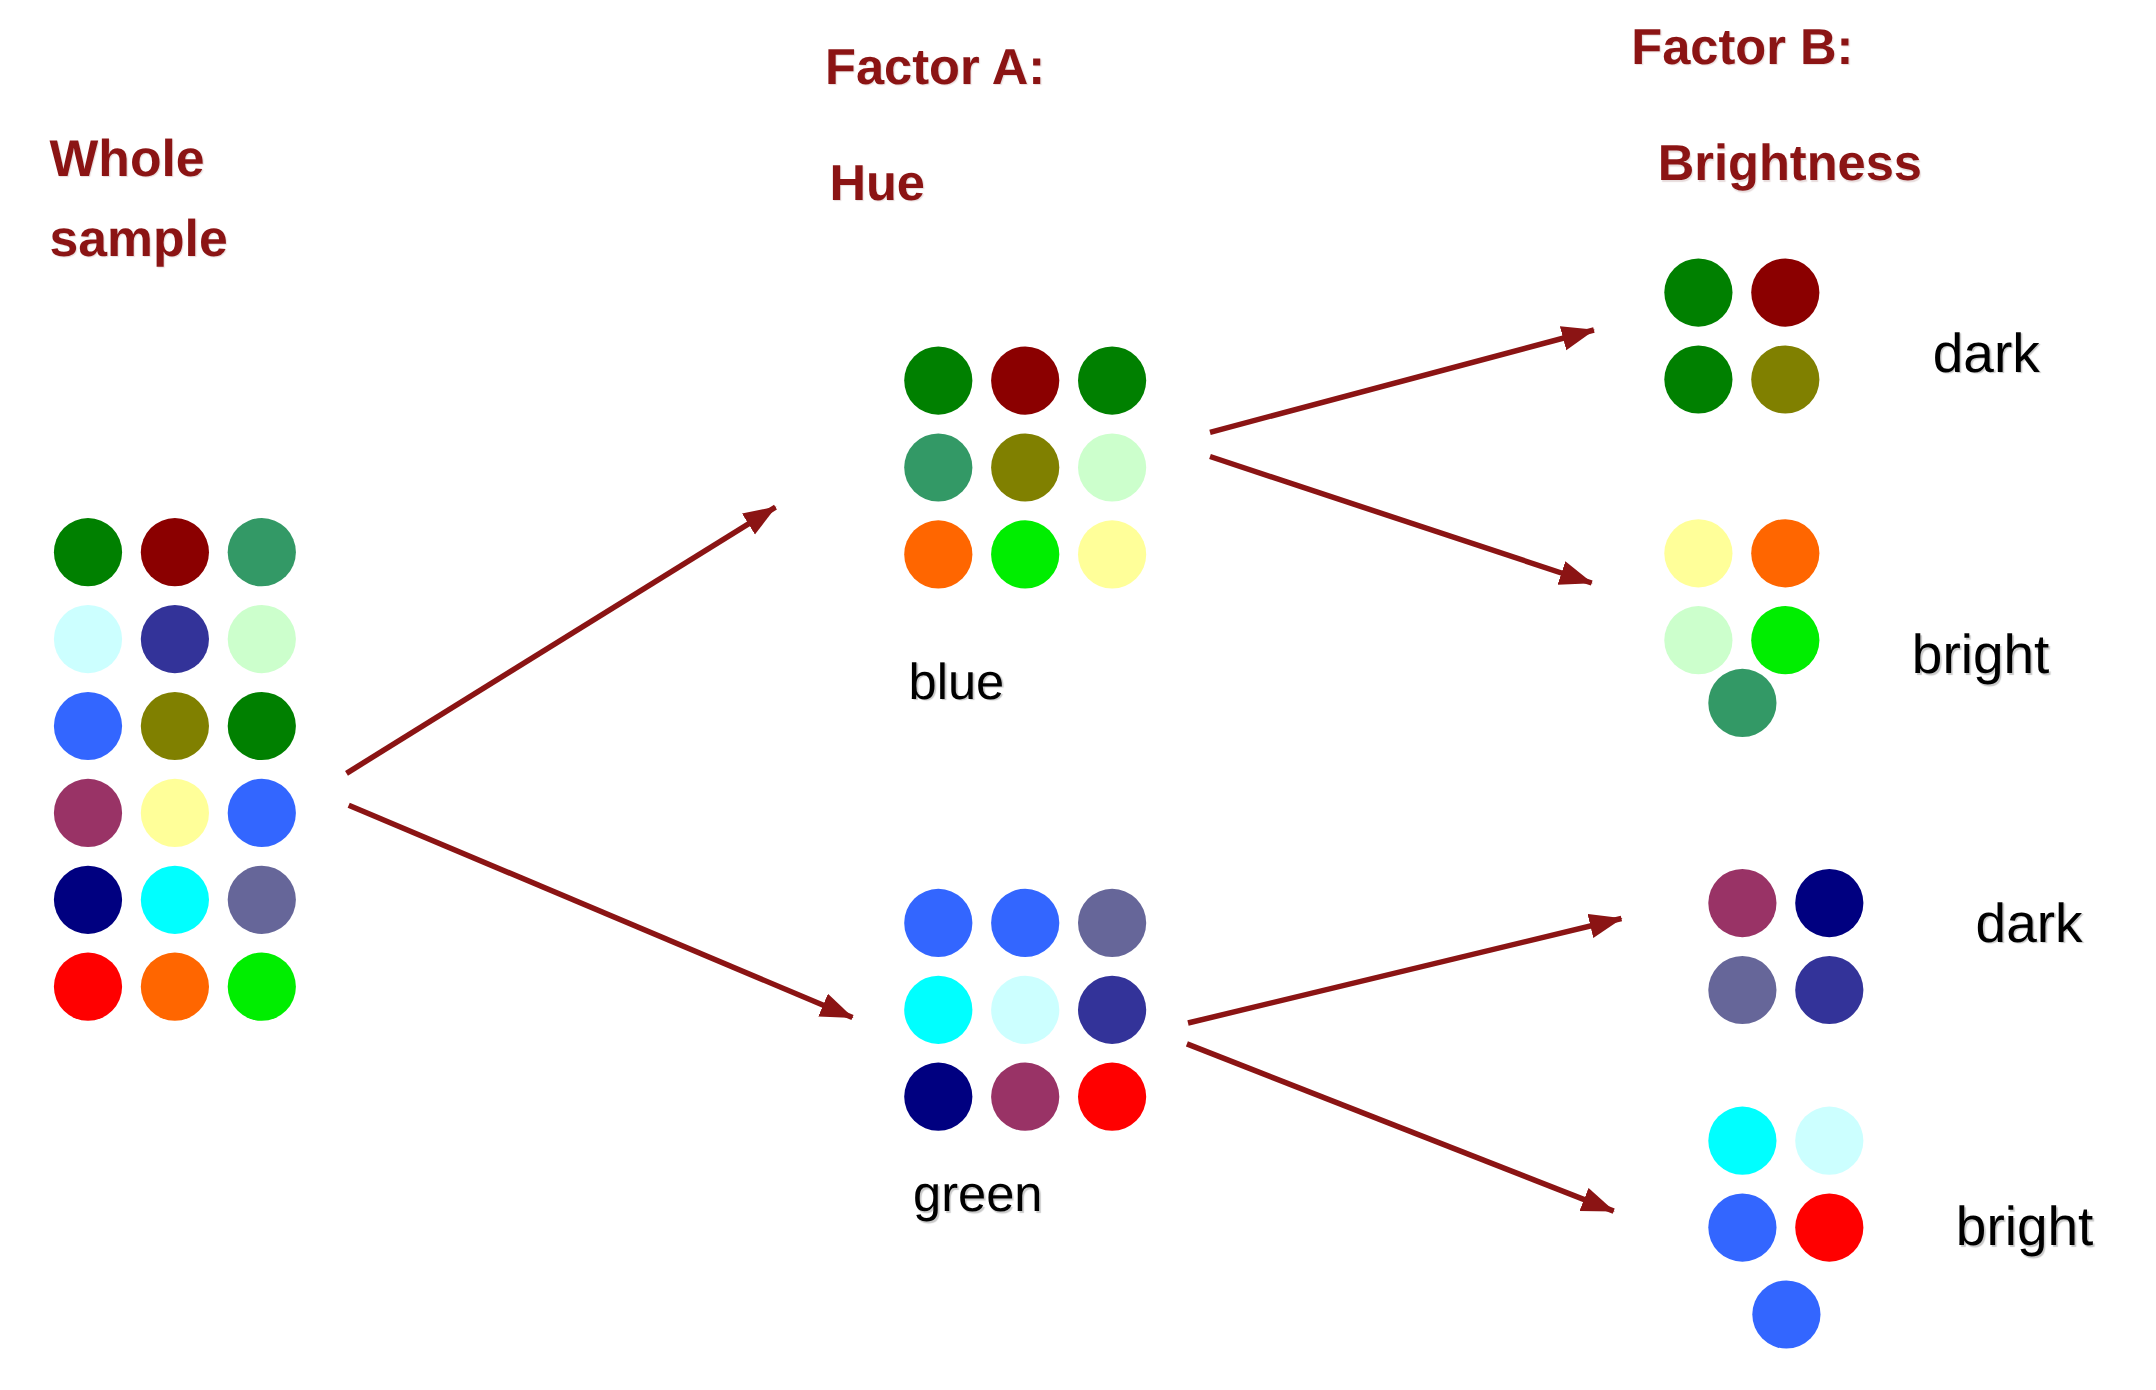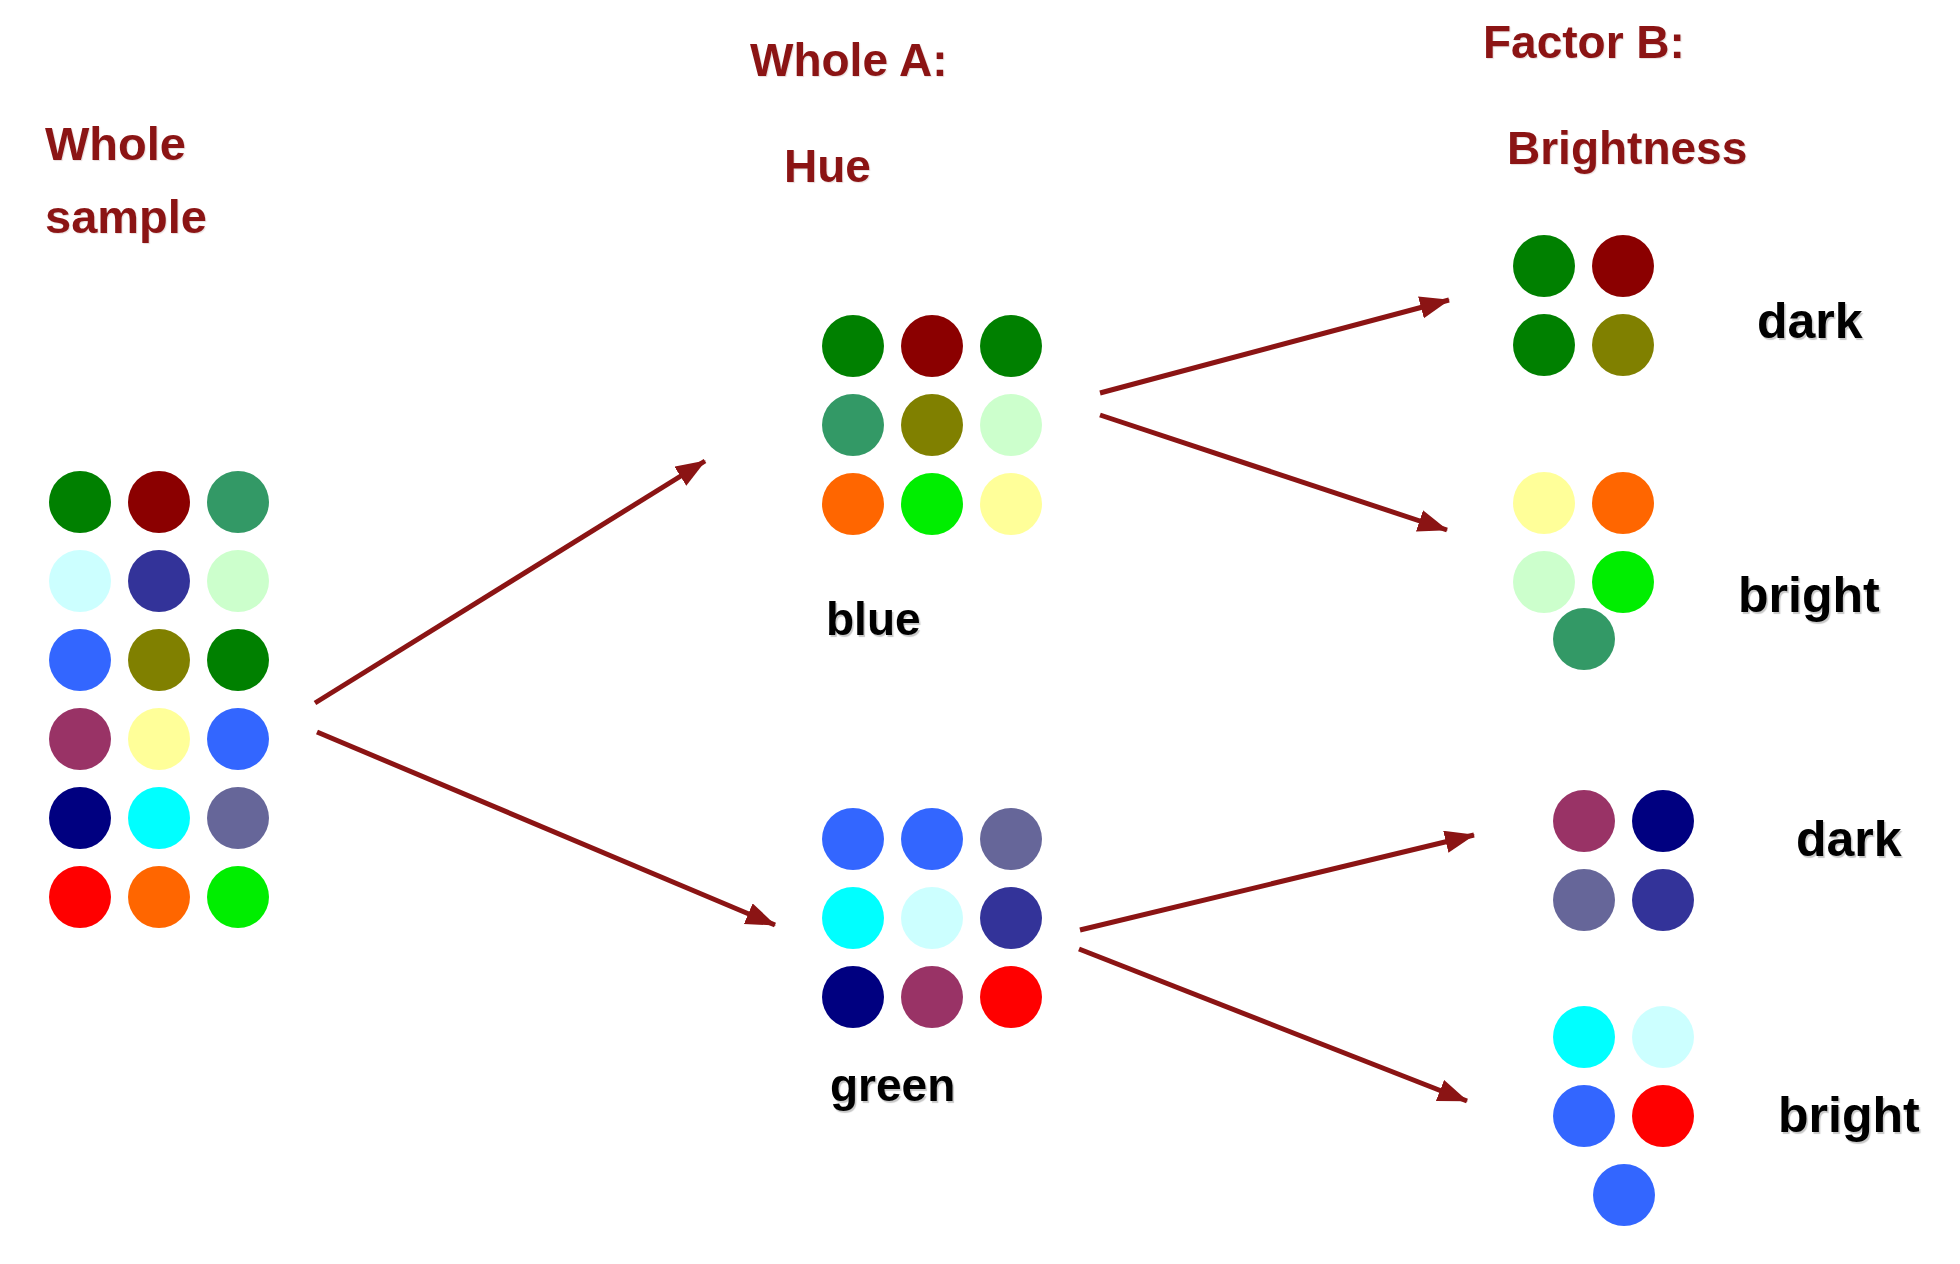--- a/index.html
+++ b/index.html
@@ -22,21 +22,21 @@
   .whole-title {
     color: var(--accent, #8B1414);
     font-weight: bold;
     font-size: 47px;
     line-height: 73px;
     width: 210px;
     text-shadow: 1px 1px 1px rgba(120,60,60,0.18);
   }
   .black-label {
     color: #000;
-    font-weight: bold;
+    font-weight: normal;
     white-space: nowrap;
     text-shadow: 1.5px 1.5px 1px rgba(0,0,0,0.22);
   }
   .black-label.lg { font-size: 46px; }
   .black-label.xl { font-size: 50px; }
 
   .dot-grid { display: flex; flex-direction: column; gap: 17px; }
   .dot-row { display: flex; gap: 17px; justify-content: center; }
   .dot {
     width: 62px; height: 62px;
@@ -98,22 +98,22 @@
       <div class="dot" style="background: rgb(0, 255, 255);"></div>
       <div class="dot" style="background: rgb(102, 102, 153);"></div>
     </div>
     <div class="dot-row">
       <div class="dot" style="background: rgb(255, 0, 0);"></div>
       <div class="dot" style="background: rgb(255, 102, 0);"></div>
       <div class="dot" style="background: rgb(0, 238, 0);"></div>
     </div>
   </div>
 
-<div class="abs red-header" style="left:750px; top:33px;">Whole A:</div>
-<div class="abs red-header" style="left:784px; top:139px;">Hue</div>
+<div class="abs red-header" style="left:750px; top:33px;">Factor A:</div>
+<div class="abs red-header" style="left:754px; top:139px;">Hue</div>
 
 <div class="abs dot-grid w3" style="left:822px; top:315px;">
     <div class="dot-row">
       <div class="dot" style="background: rgb(0, 128, 0);"></div>
       <div class="dot" style="background: rgb(139, 0, 0);"></div>
       <div class="dot" style="background: rgb(0, 128, 0);"></div>
     </div>
     <div class="dot-row">
       <div class="dot" style="background: rgb(51, 153, 102);"></div>
       <div class="dot" style="background: rgb(128, 128, 0);"></div>

